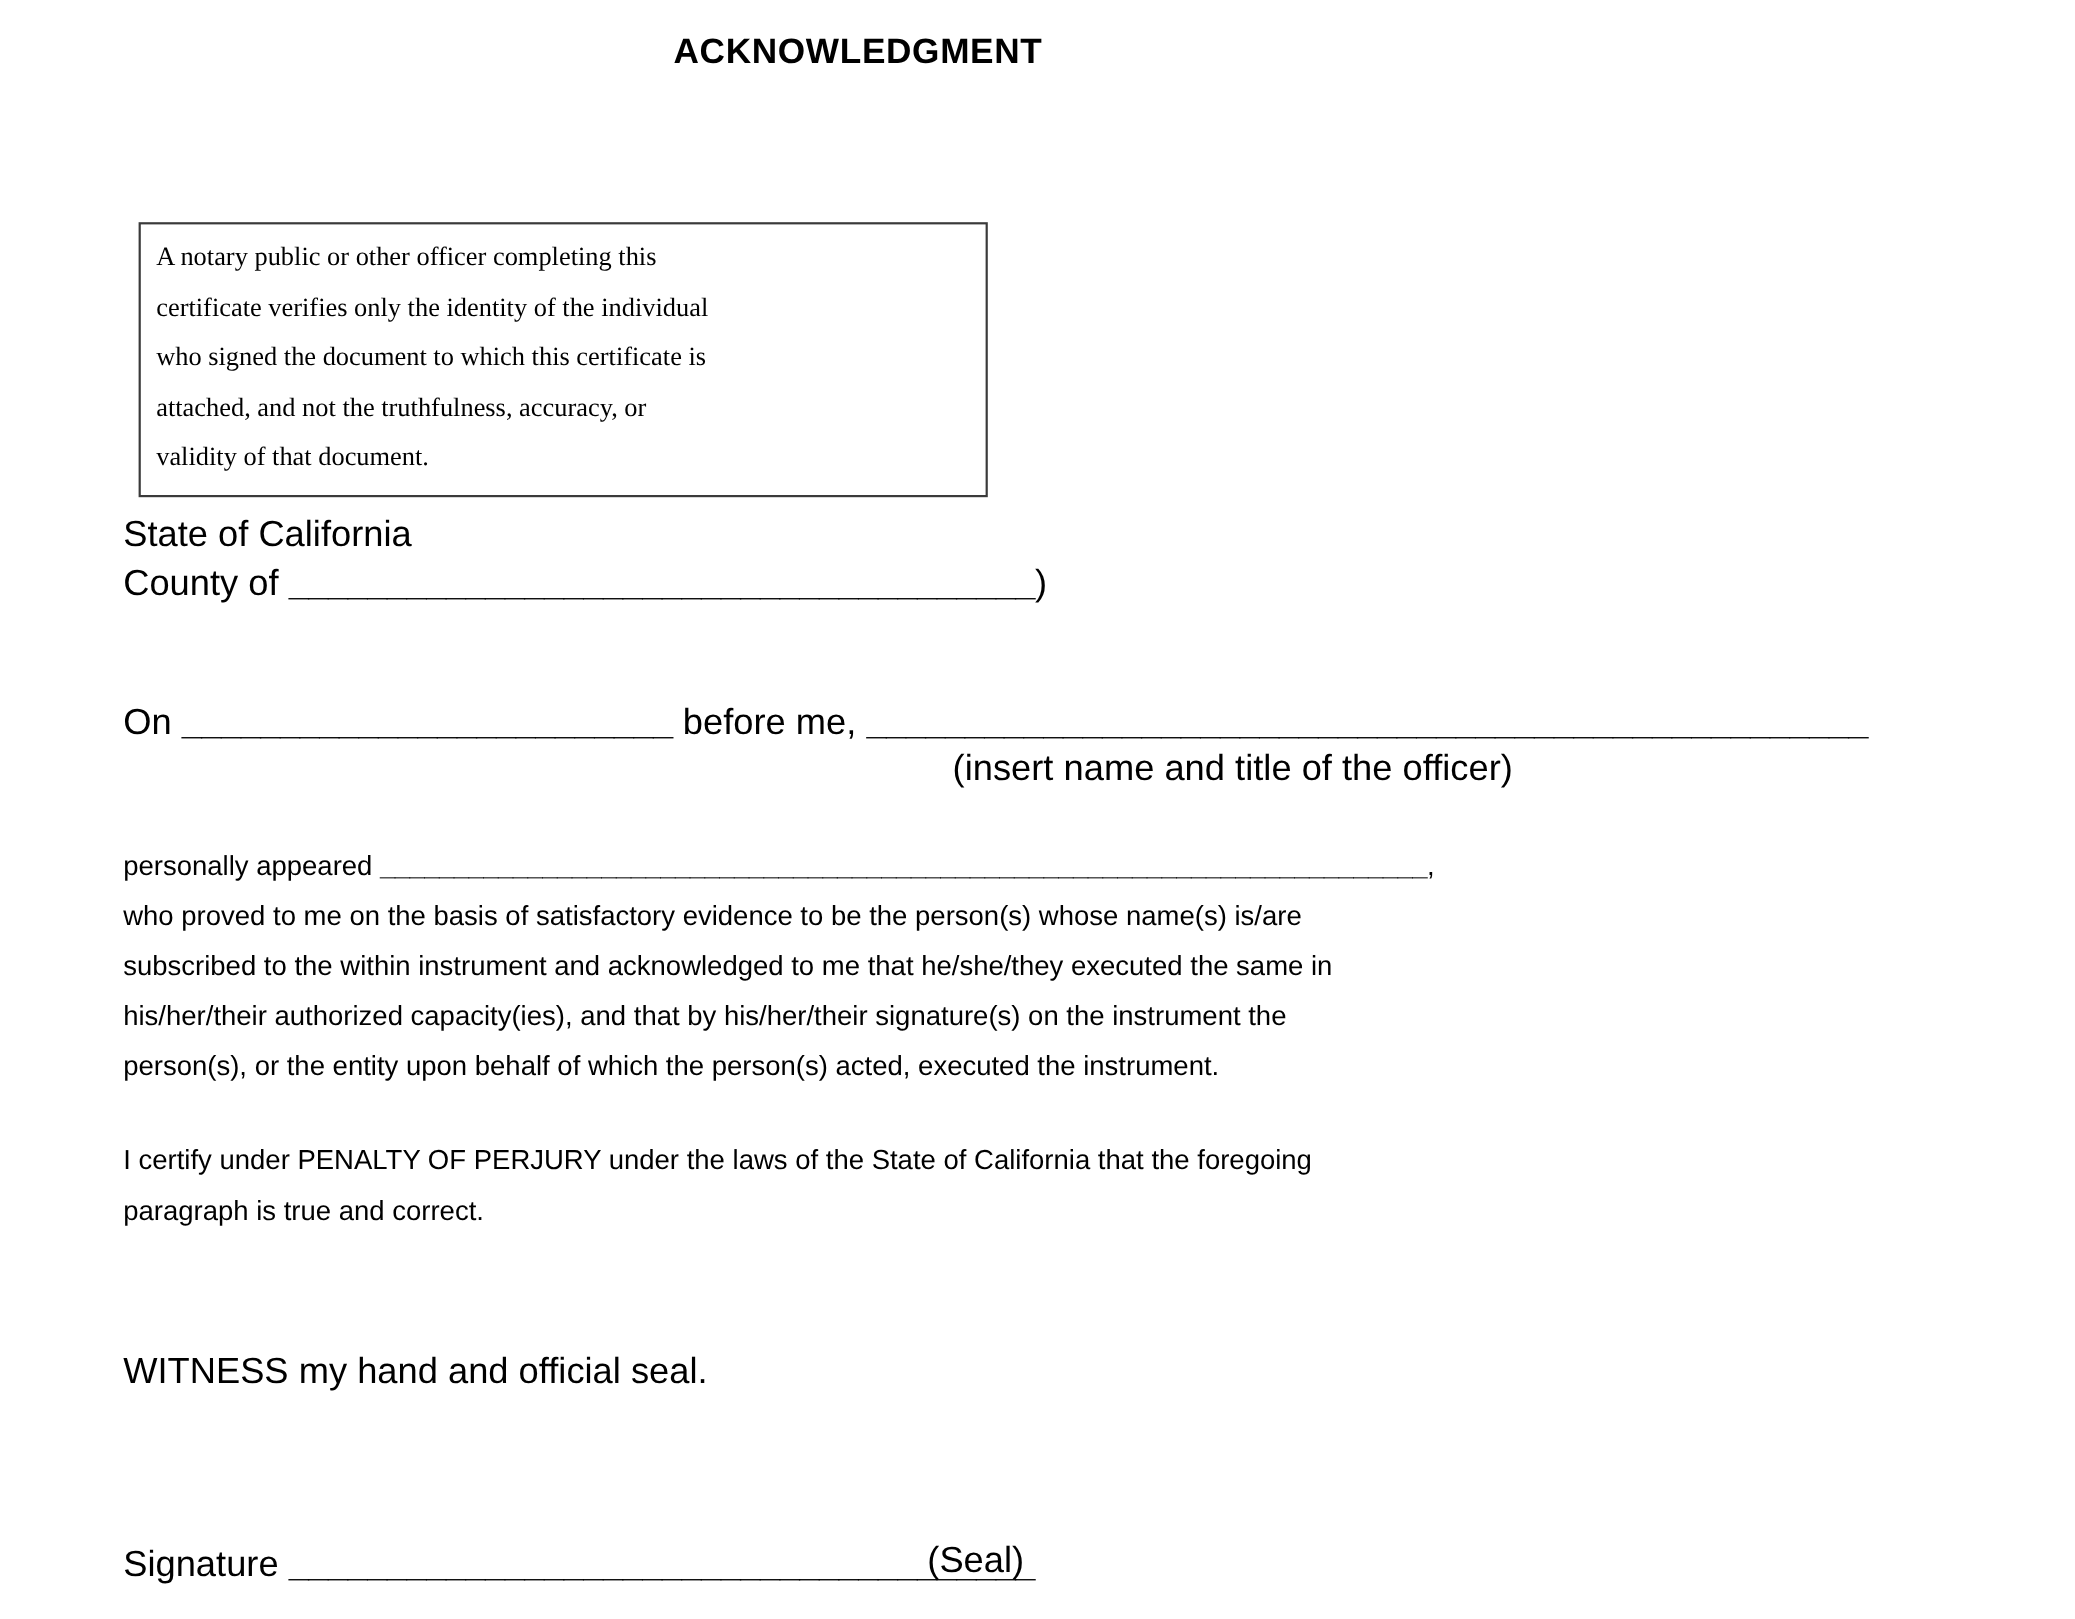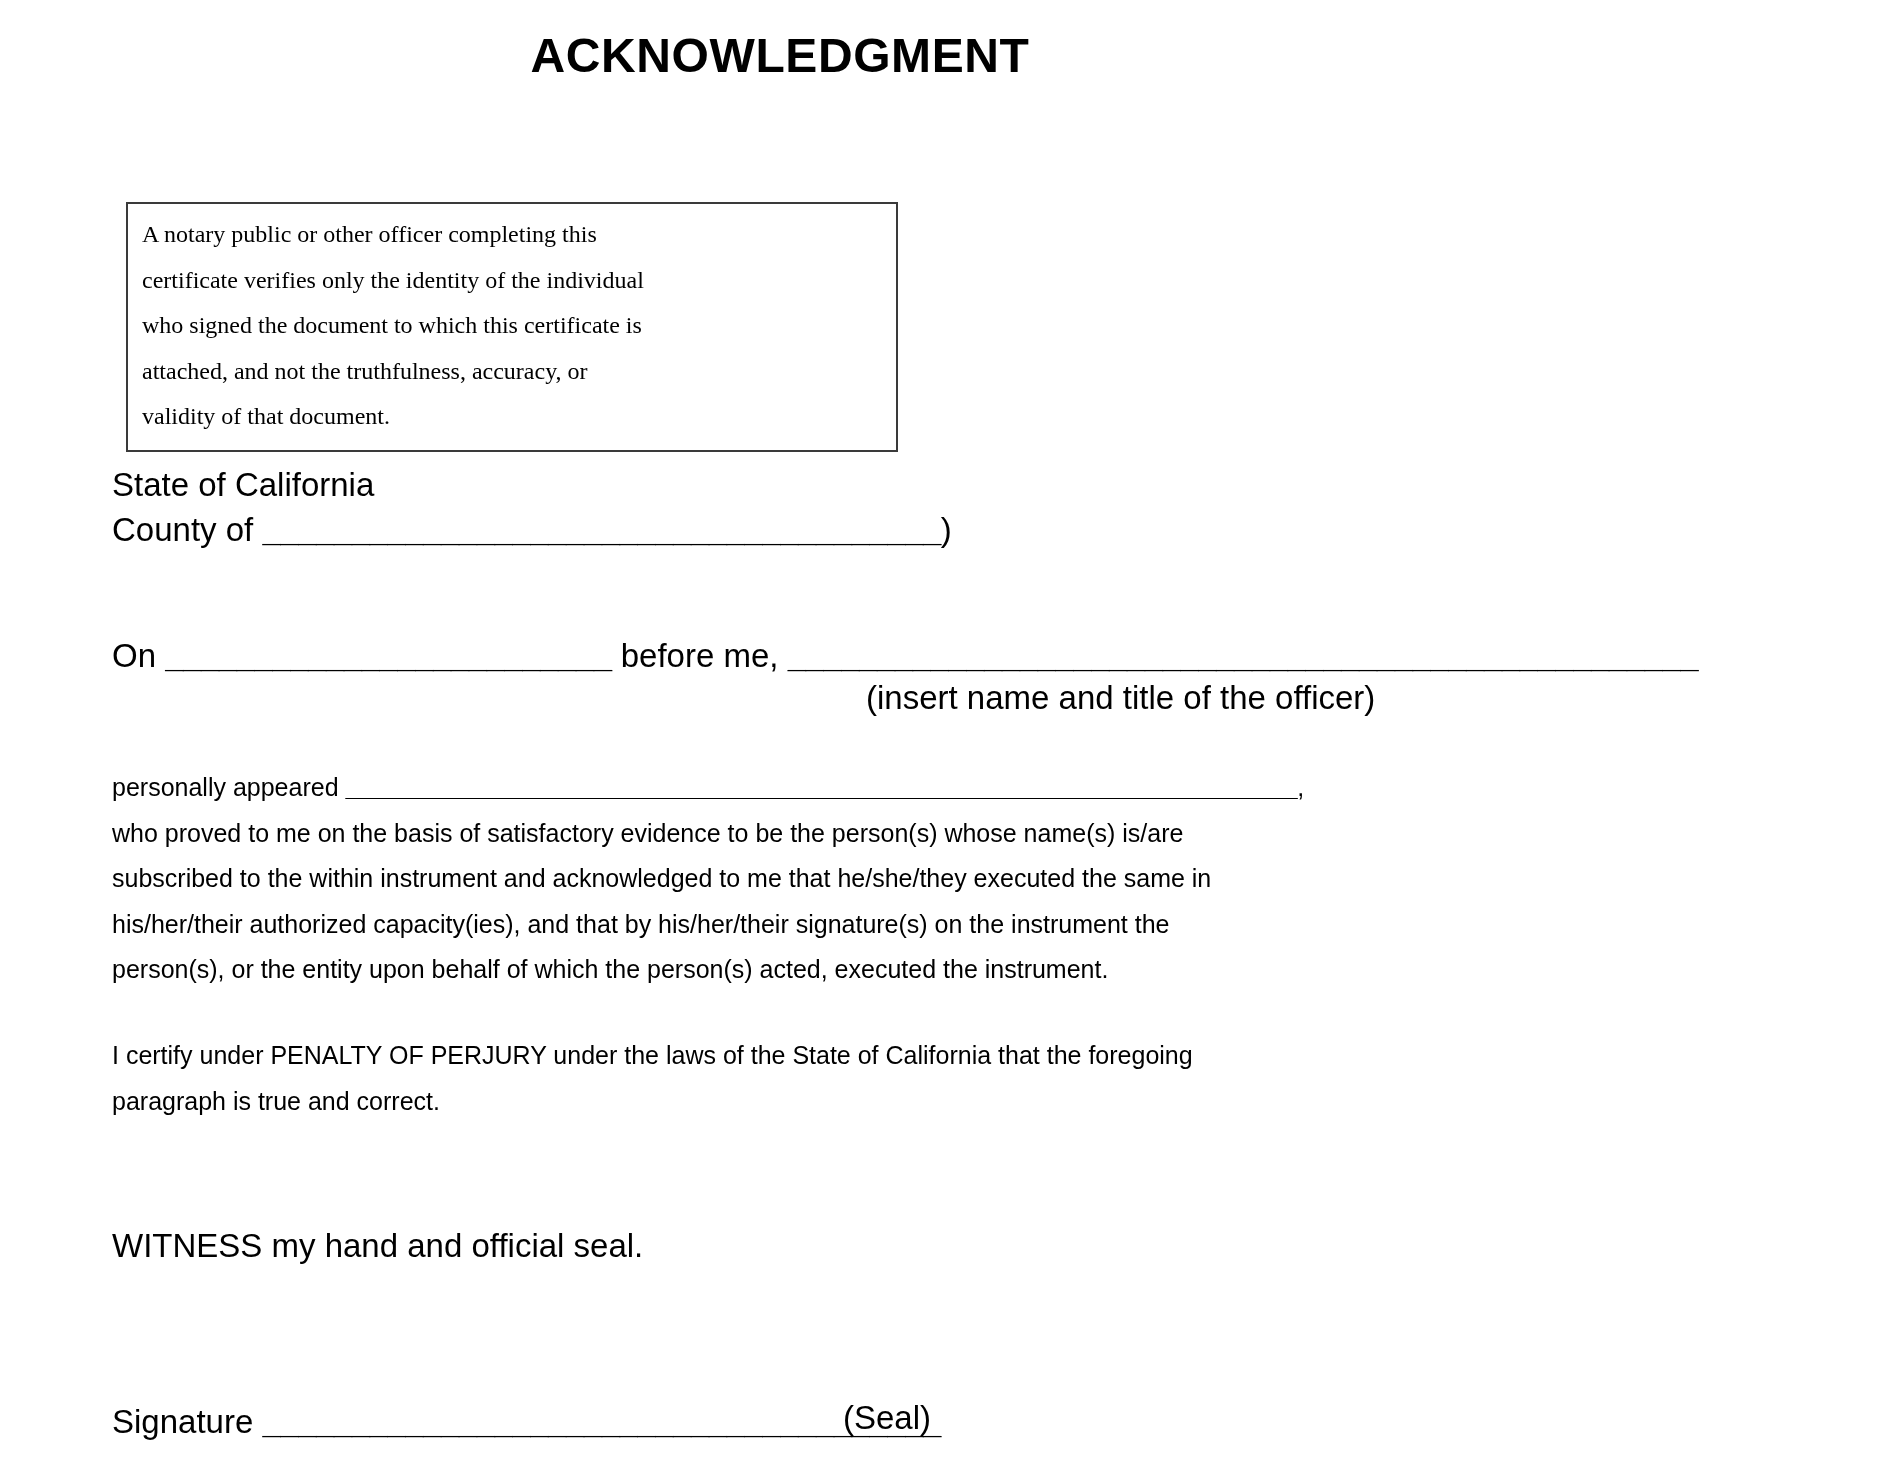--- a/index.html
+++ b/index.html
@@ -27,21 +27,21 @@
     background: #ffffff;
   }
 
   
   .doc-title {
     position: absolute;
     left: 0;
     top: 28px;
     width: 1560px;
     text-align: center;
-    font-size: 48px;
+    font-size: 32px;
     font-weight: bold;
     letter-spacing: 0.6px;
     line-height: 1.15;
     white-space: nowrap;
   }
 
   
   .disclaimer-box {
     position: absolute;
     left: 126px;

